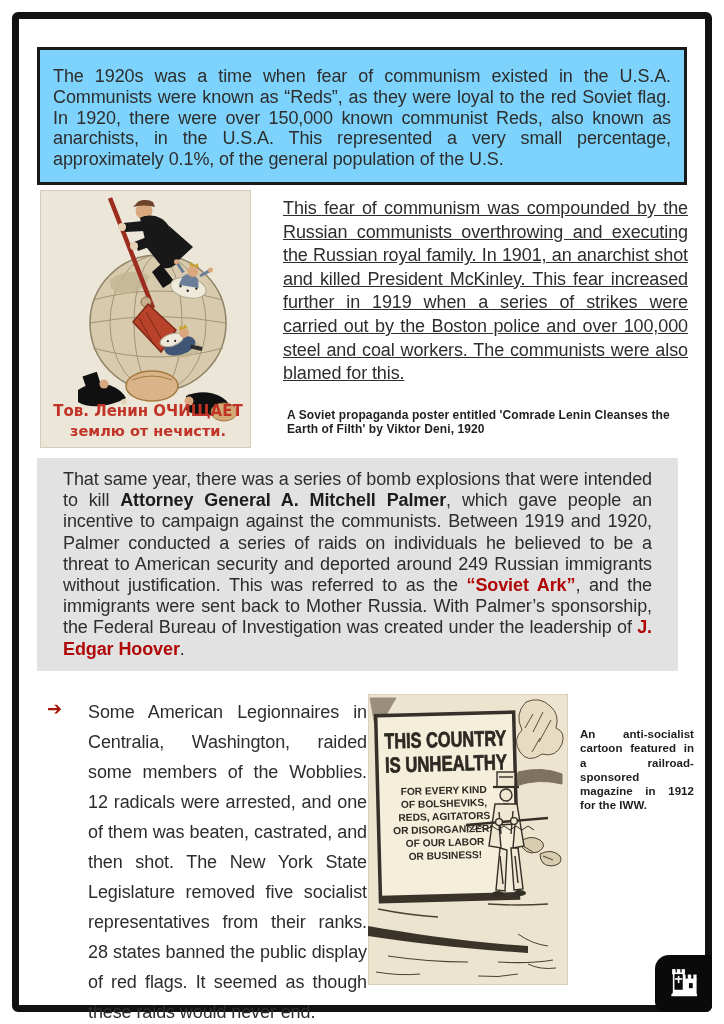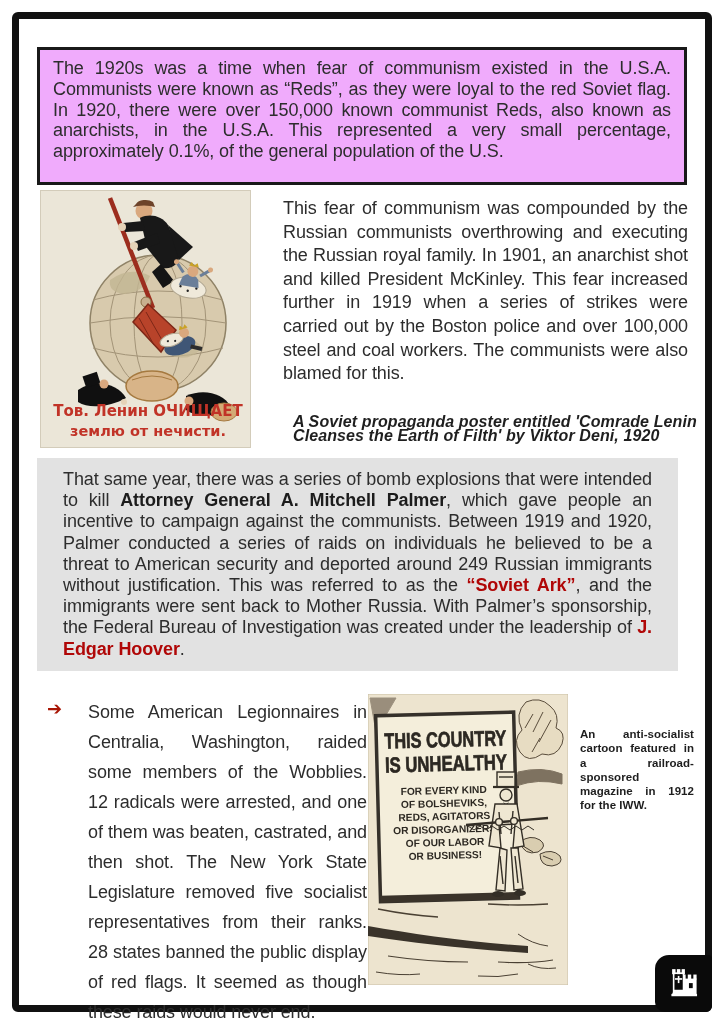--- a/index.html
+++ b/index.html
@@ -8,32 +8,32 @@
     font-family:"Liberation Sans",sans-serif;color:#2d2d2d;
     -webkit-font-smoothing:antialiased;
   }
   .page-border{
     position:absolute;left:12px;top:12px;width:700px;height:1000px;
     border:7px solid #111;border-radius:6px;box-sizing:border-box;
   }
   
   .intro-box{
     position:absolute;left:37px;top:47px;width:650px;height:138px;
-    border:3px solid #191919;box-sizing:border-box;padding:8px 13px;background:#f0abfc;
+    border:3px solid #191919;box-sizing:border-box;padding:16px 13px;background:#7dd3fc;
   }
   .intro-box p{margin:0;font-size:18px;line-height:20.8px;text-align:justify;letter-spacing:-0.1px;}
   
   .poster{position:absolute;left:40px;top:190px;width:211px;height:258px;margin:0;}
   .fear-text{
     position:absolute;left:283px;top:197px;width:405px;margin:0;
-    font-size:18px;line-height:23.6px;text-align:justify;letter-spacing:-0.1px;
+    font-size:18px;line-height:23.6px;text-align:justify;letter-spacing:-0.1px;text-decoration:underline;
   }
   .caption{
-    position:absolute;left:283px;top:405px;width:410px;margin:10px;
-    font-size:16px;font-weight:bold;line-height:13.8px;color:#1f1f1f;letter-spacing:0.1px;font-style:italic;
+    position:absolute;left:283px;top:405px;width:410px;margin:4px;
+    font-size:12px;font-weight:bold;line-height:13.8px;color:#1f1f1f;letter-spacing:0.1px;
   }
   
   .palmer-box{
     position:absolute;left:37px;top:458px;width:641px;box-sizing:border-box;
     background:#e2e2e2;padding:11px 26px;
   }
   .palmer-box p{margin:0;font-size:18px;line-height:21.2px;text-align:justify;letter-spacing:-0.1px;}
   .palmer-box b{color:#1c1c1c;}
   .palmer-box b.red{color:#b00707;}
   

